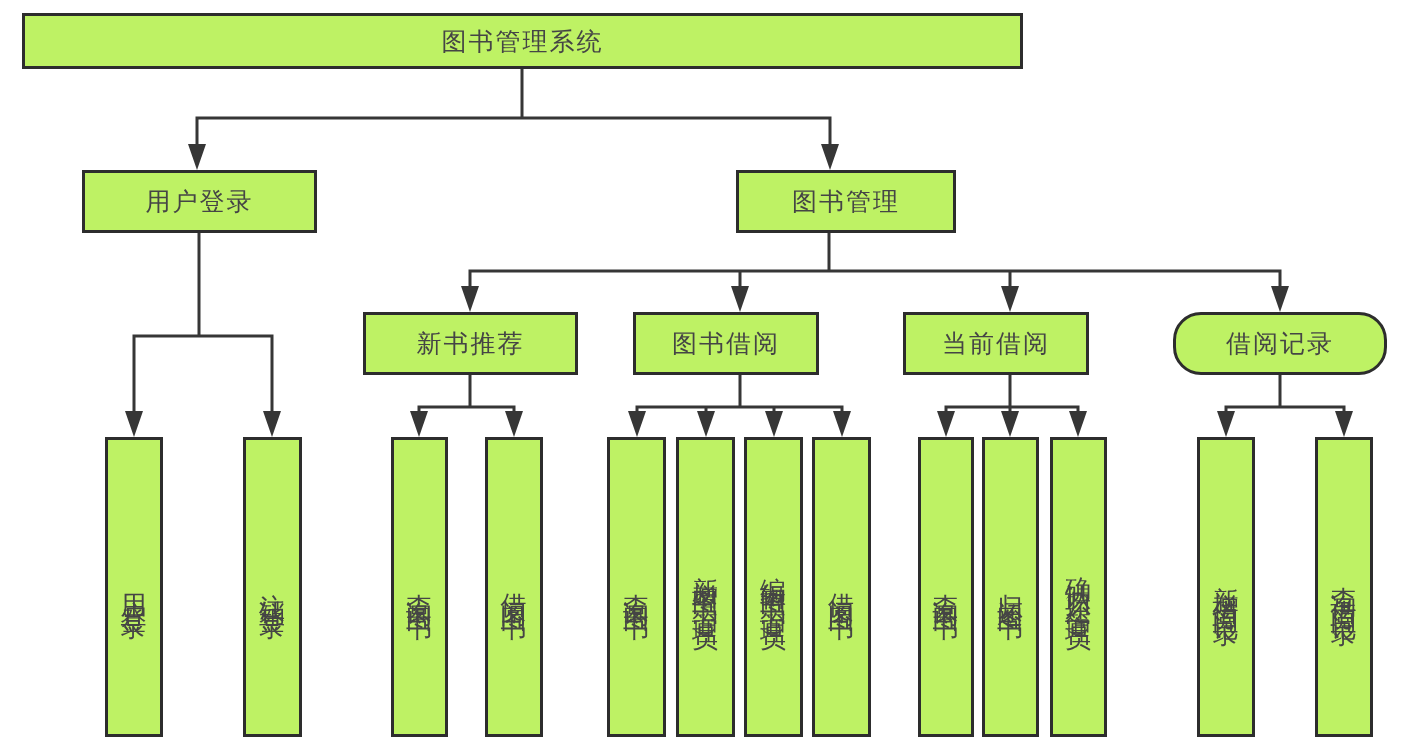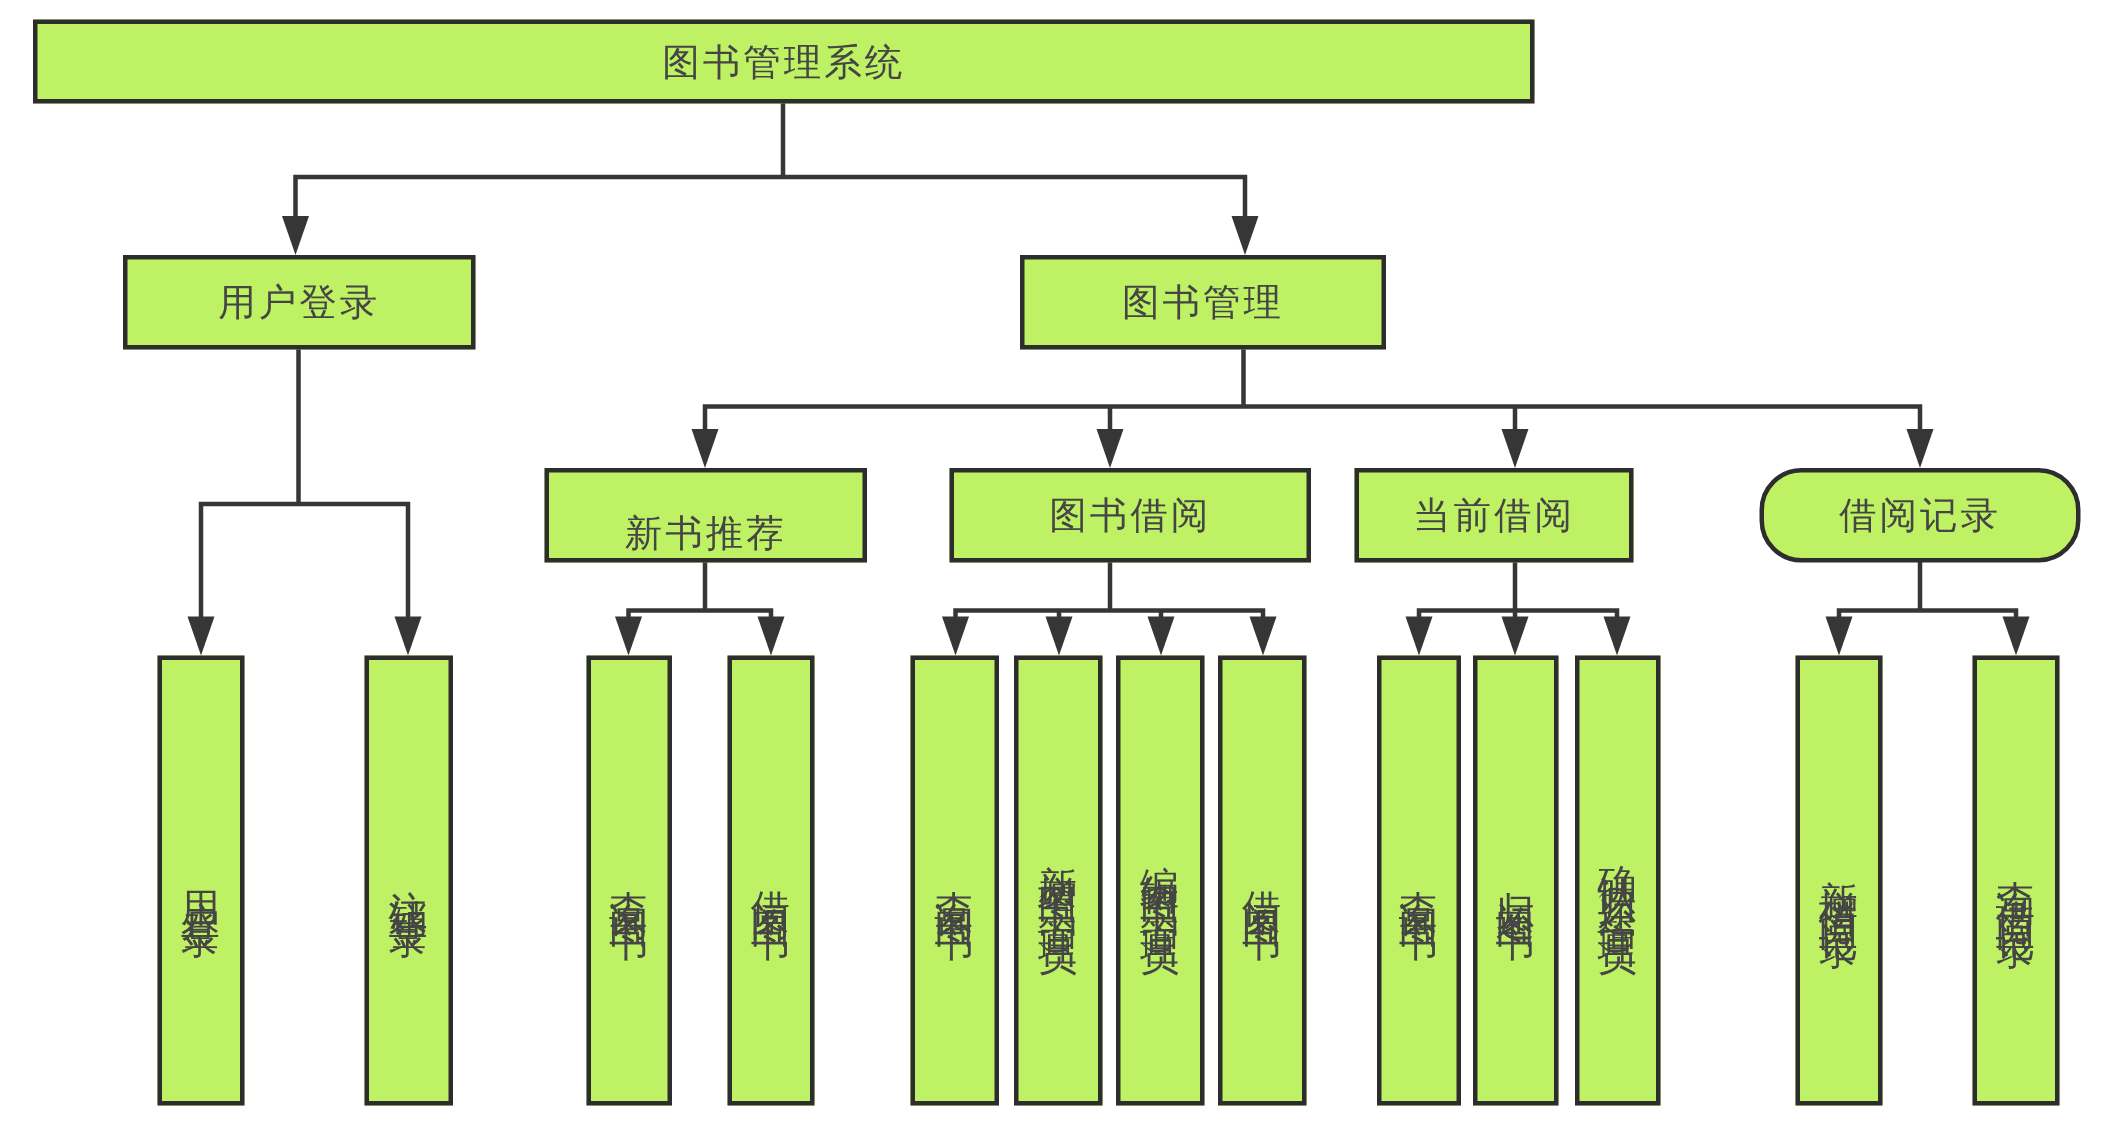--- a/index.html
+++ b/index.html
@@ -49,24 +49,24 @@
     text-orientation: mixed;
     letter-spacing: 7px;
     line-height: 1;
     max-height: 288px;
   }
 
   
   .n-root   { left: 22px;  top: 13px;  width: 1001px; height: 56px; }
   
   .n-login  { left: 82px;  top: 170px; width: 235px;  height: 63px; }
-  .n-mgmt   { left: 680px; top: 170px; width: 244px;  height: 63px; }
-  
-  .n-rec    { left: 363px;  top: 312px; width: 215px; height: 63px; align-items: flex-end; }
-  .n-borrow { left: 633px;  top: 312px; width: 241px; height: 63px; }
+  .n-mgmt   { left: 736px; top: 170px; width: 220px;  height: 63px; }
+  
+  .n-rec    { left: 363px;  top: 312px; width: 215px; height: 63px; }
+  .n-borrow { left: 633px;  top: 312px; width: 186px; height: 63px; }
   .n-cur    { left: 903px;  top: 312px; width: 186px; height: 63px; }
   .n-record { left: 1173px; top: 312px; width: 214px; height: 63px; border-radius: 28px; }
   
   .leaf { top: 437px; height: 300px; }
   .lf-1  { left: 105px;  width: 58px; }
   .lf-2  { left: 243px;  width: 59px; }
   .lf-3  { left: 391px;  width: 57px; }
   .lf-4  { left: 485px;  width: 58px; }
   .lf-5  { left: 607px;  width: 59px; }
   .lf-6  { left: 676px;  width: 59px; }

